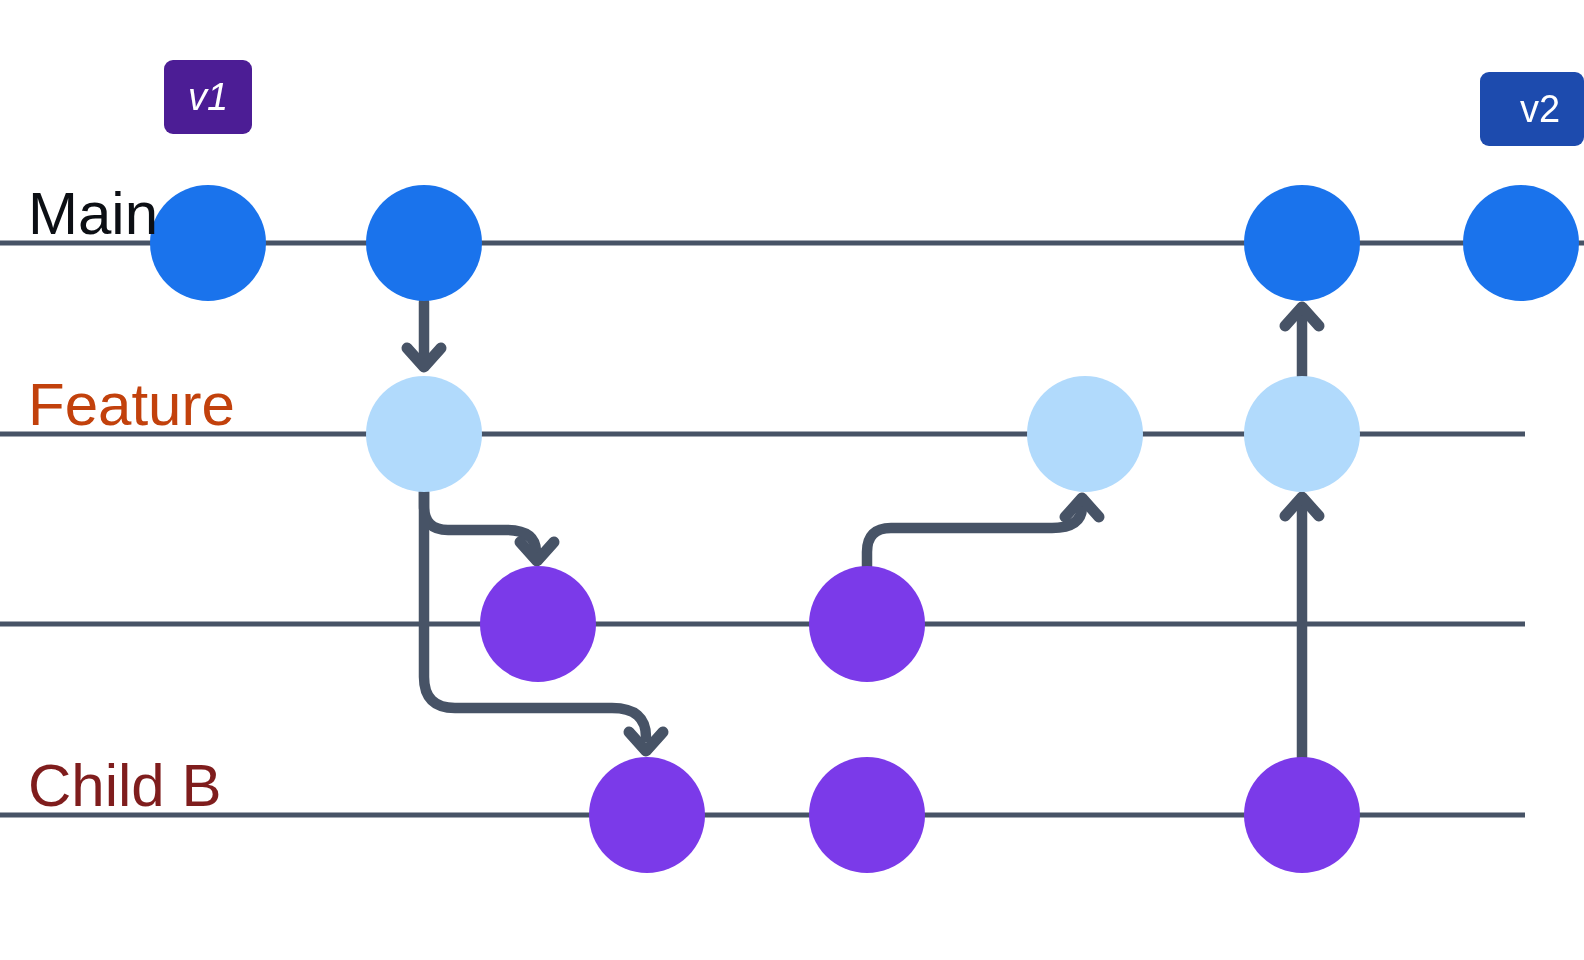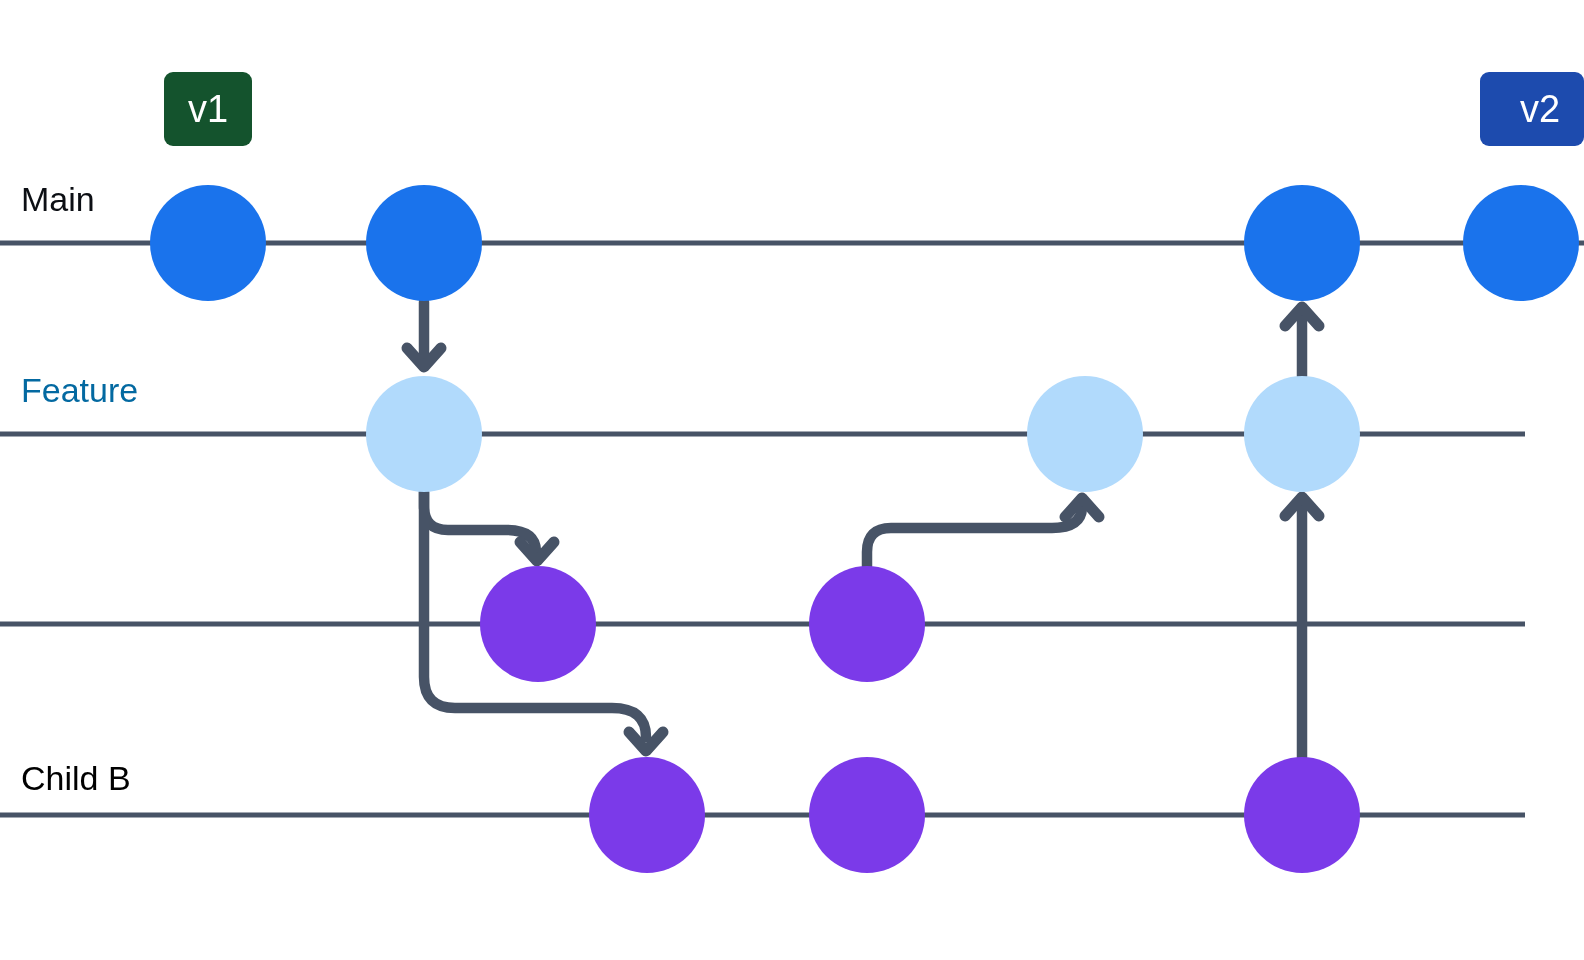--- a/index.html
+++ b/index.html
@@ -2,21 +2,21 @@
 <html><head>
 <meta charset="utf-8">
 <style>
   html,body{margin:0;padding:0;background:#ffffff;}
   .canvas{
     position:relative;width:1584px;height:960px;background:#ffffff;
     overflow:hidden;font-family:"Liberation Sans",sans-serif;
   }
   #diagram-svg{position:absolute;left:0;top:0;}
   .branch-label{
-    position:absolute;left:21px;font-size:34px;line-height:1.1;
+    position:absolute;left:28px;font-size:60px;line-height:1.1;
     color:#0c0f14;white-space:nowrap;text-align:center;
   }
   .tag{
     position:absolute;width:88px;height:74px;border-radius:9px;
     display:flex;align-items:center;justify-content:center;
     font-size:38px;color:#ffffff;
   }
 </style>
 </head>
 <body>
@@ -47,18 +47,18 @@
       <circle cx="1085" cy="434" r="58" fill="#b1dafc"></circle>
       <circle cx="1302" cy="434" r="58" fill="#b1dafc"></circle>
       <circle cx="538" cy="624" r="58" fill="#7b3ae9"></circle>
       <circle cx="867" cy="624" r="58" fill="#7b3ae9"></circle>
       <circle cx="647" cy="815" r="58" fill="#7b3ae9"></circle>
       <circle cx="867" cy="815" r="58" fill="#7b3ae9"></circle>
       <circle cx="1302" cy="815" r="58" fill="#7b3ae9"></circle>
     </svg>
 
   <div class="branch-label" style="top: 181px; color: rgb(12, 15, 20);">Main</div>
-  <div class="branch-label" style="top: 372px; color: #0369a1;">Feature</div>
-  <div class="branch-label" style="top: 753px; color: #000000; margin-top: 7px;">Child B</div>
+  <div class="branch-label" style="top: 372px; color: #c2410c;">Feature</div>
+  <div class="branch-label" style="top: 753px; color: #7f1d1d;">Child B</div>
 
-  <div class="tag" style="left: 164px; top: 72px; background: #14532d; color: rgb(255, 255, 255);">v1</div>
+  <div class="tag" style="left: 164px; top: 60px; background: #4c1d95; color: rgb(255, 255, 255); font-style: italic;">v1</div>
   <div class="tag" style="left: 1480px; top: 72px; background: rgb(29, 75, 174); color: rgb(255, 255, 255); padding-left: 16px;">v2</div>
 </div>
 
 </body></html>

